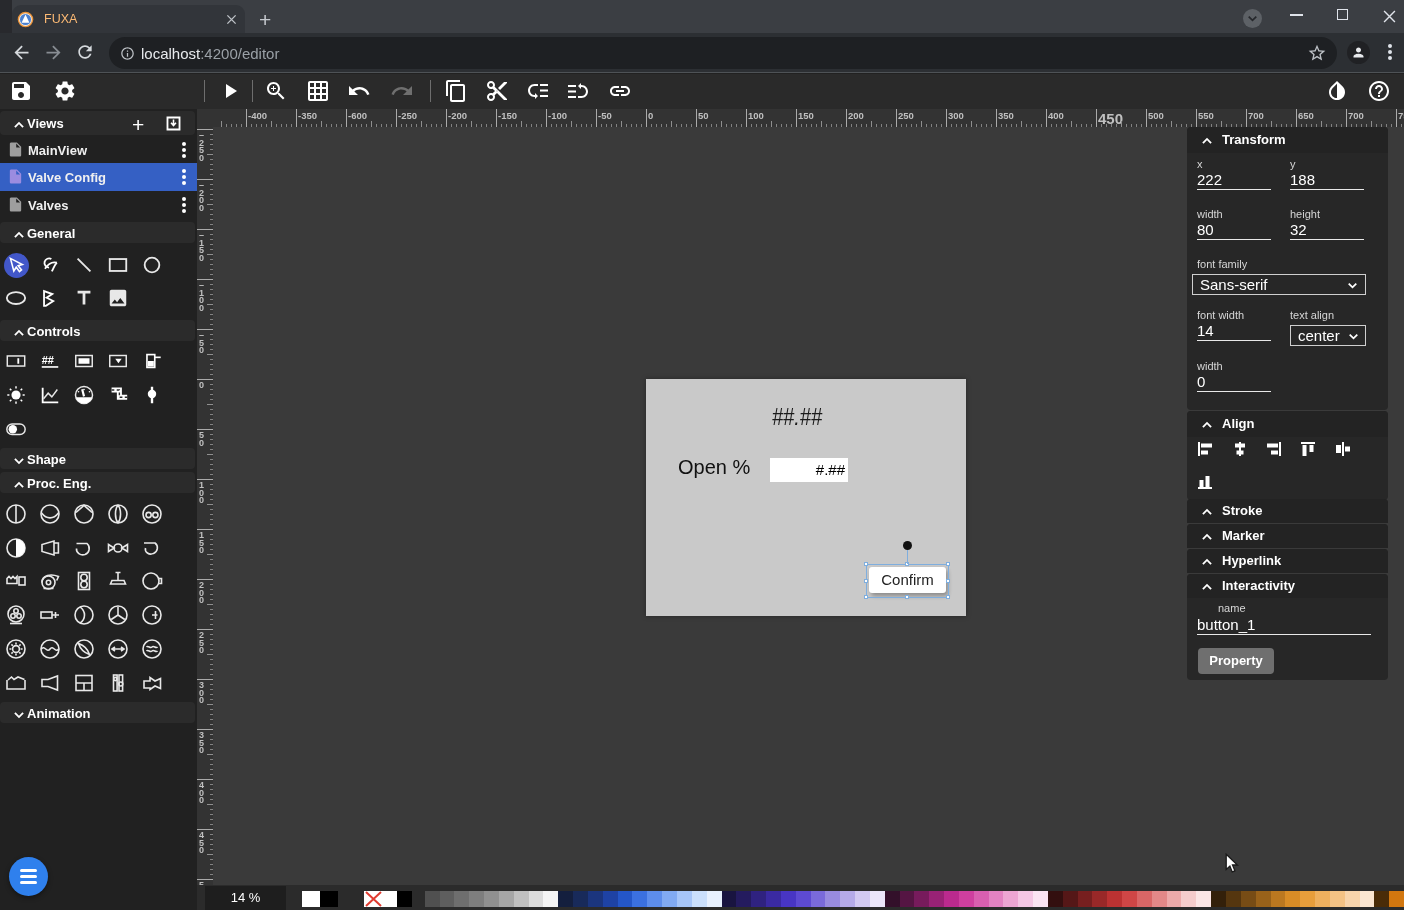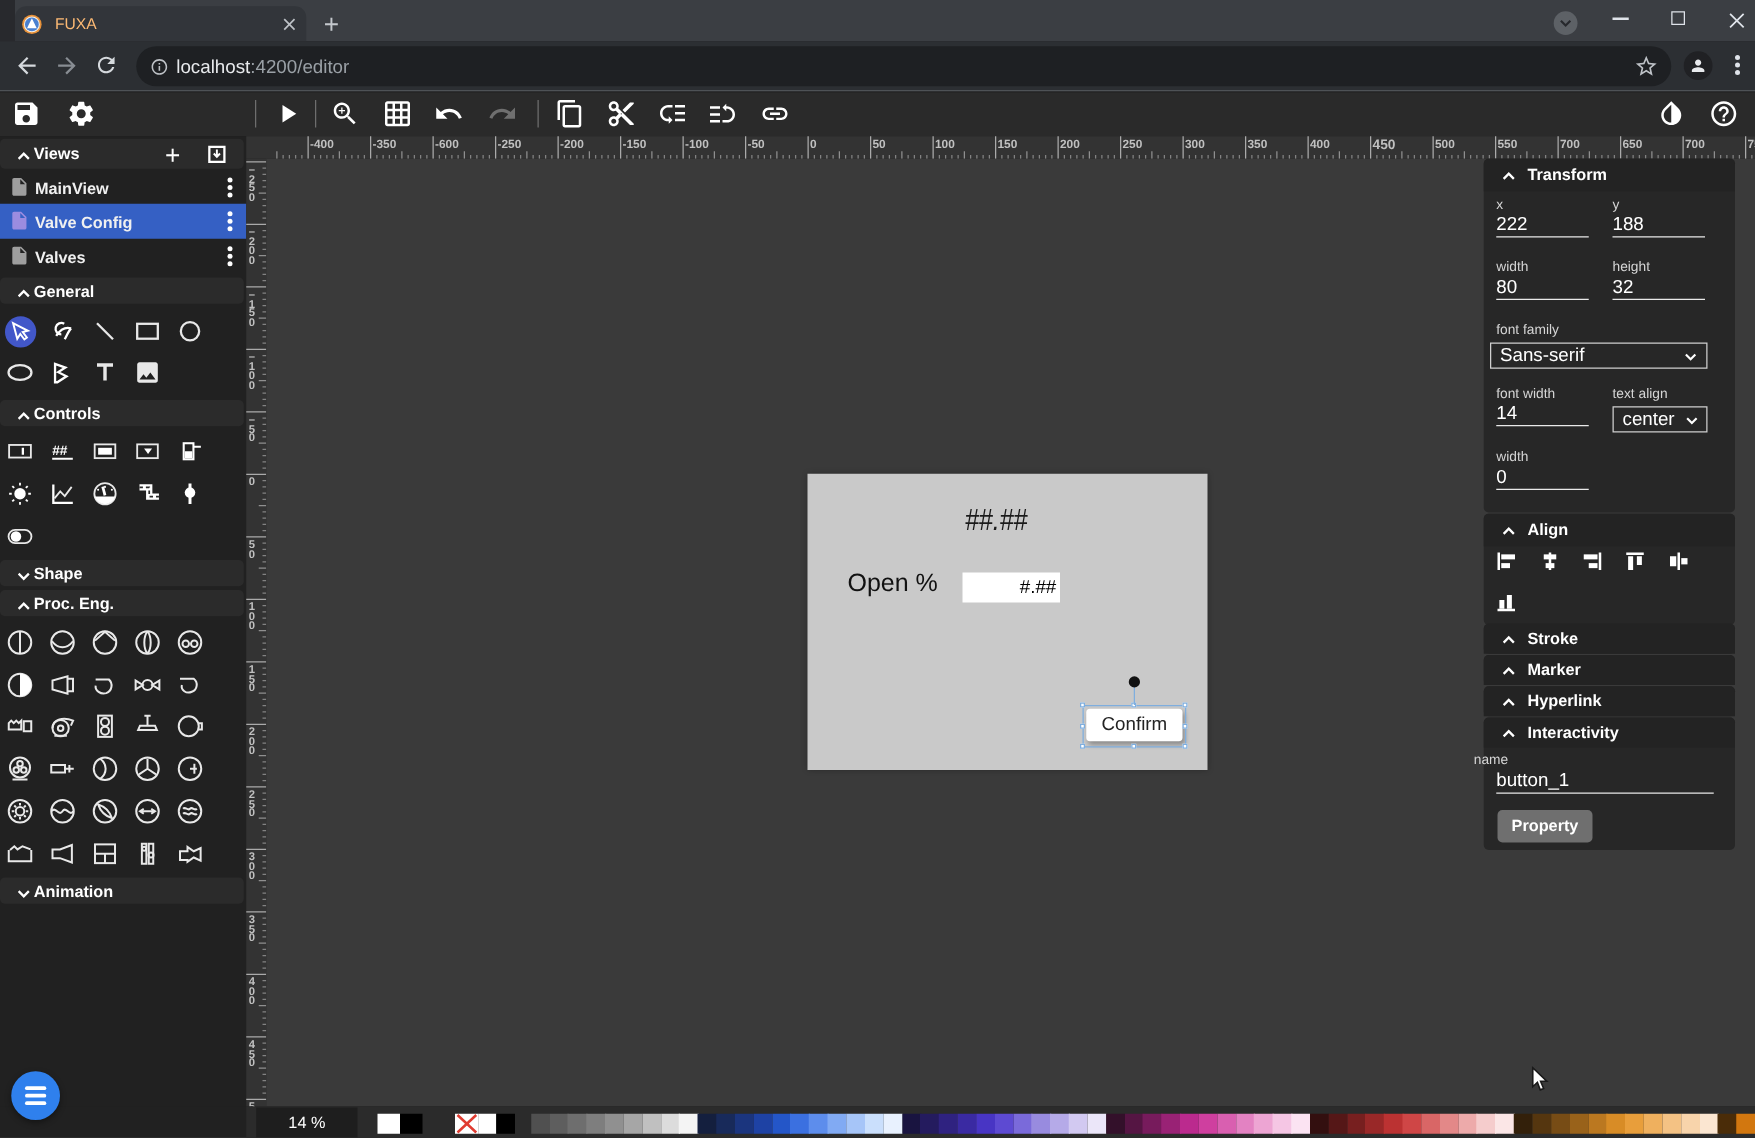--- a/index.html
+++ b/index.html
@@ -743,21 +743,21 @@
 <div class="abs" style="left:1051px;top:124px;width:1px;height:3px;background:#828282"></div>
 <div class="abs" style="left:1056px;top:124px;width:1px;height:3px;background:#828282"></div>
 <div class="abs" style="left:1061px;top:124px;width:1px;height:3px;background:#828282"></div>
 <div class="abs" style="left:1066px;top:124px;width:1px;height:3px;background:#828282"></div>
 <div class="abs" style="left:1071px;top:121px;width:1px;height:6px;background:#8f8f8f"></div>
 <div class="abs" style="left:1076px;top:124px;width:1px;height:3px;background:#828282"></div>
 <div class="abs" style="left:1081px;top:124px;width:1px;height:3px;background:#828282"></div>
 <div class="abs" style="left:1086px;top:124px;width:1px;height:3px;background:#828282"></div>
 <div class="abs" style="left:1091px;top:124px;width:1px;height:3px;background:#828282"></div>
 <div class="abs" style="left:1096px;top:109px;width:1px;height:18px;background:#aaa"></div>
-<div class="abs" style="left:1098px;top:110px;font-size:11px;font-weight:600;color:#c0c0c0">450</div>
+<div class="abs" style="left:1098px;top:110px;font-size:15px;font-weight:600;color:#c0c0c0">450</div>
 <div class="abs" style="left:1101px;top:124px;width:1px;height:3px;background:#828282"></div>
 <div class="abs" style="left:1106px;top:124px;width:1px;height:3px;background:#828282"></div>
 <div class="abs" style="left:1111px;top:124px;width:1px;height:3px;background:#828282"></div>
 <div class="abs" style="left:1116px;top:124px;width:1px;height:3px;background:#828282"></div>
 <div class="abs" style="left:1121px;top:121px;width:1px;height:6px;background:#8f8f8f"></div>
 <div class="abs" style="left:1126px;top:124px;width:1px;height:3px;background:#828282"></div>
 <div class="abs" style="left:1131px;top:124px;width:1px;height:3px;background:#828282"></div>
 <div class="abs" style="left:1136px;top:124px;width:1px;height:3px;background:#828282"></div>
 <div class="abs" style="left:1141px;top:124px;width:1px;height:3px;background:#828282"></div>
 <div class="abs" style="left:1146px;top:109px;width:1px;height:18px;background:#aaa"></div>
@@ -1181,21 +1181,21 @@
   </div>
 <div class="abs" style="left:1222px;top:553px;color:#fff;font-size:13px;font-weight:600">Hyperlink</div>
 <div class="abs" style="left:1187px;top:574px;width:201px;height:106px;background:#272727;border-radius:4px"></div>
 <div class="abs" style="left:1187px;top:574px;width:201px;height:24px;background:#232323;border-radius:4px 4px 0 0"></div>
 <div class="abs" style="left:1200px;top:580px">
     <svg width="14" height="14" viewBox="0 0 24 24">
       <path d="M5 15.5L12 8.5l7 7" fill="none" stroke="#fff" stroke-width="3.2"></path>
     </svg>
   </div>
 <div class="abs" style="left:1222px;top:578px;color:#fff;font-size:13px;font-weight:600">Interactivity</div>
-<div class="lbl" style="left:1179px;top:602px">name</div>
+<div class="lbl" style="left:1218px;top:602px">name</div>
 <div class="val" style="left:1197px;top:616px">button_1</div>
 <div class="uline" style="left:1197px;top:634px;width:174px"></div>
 <div class="abs" style="left:1198px;top:648px;width:76px;height:26px;background:#6f6f6f;border-radius:4px;color:#fff;font-size:13px;font-weight:600;text-align:center;line-height:26px">Property</div>
 <div class="abs" style="left:197px;top:885px;width:1207px;height:25px;background:#2b2b2b"></div>
 <div class="abs" style="left:205px;top:886px;width:81px;height:24px;background:#1e1e1e;color:#fff;font-size:13px;text-align:center;line-height:24px">14 %</div>
 <div class="abs" style="left:301.5px;top:891px;width:18px;height:16px;background:#fff"></div>
 <div class="abs" style="left:319.5px;top:891px;width:18px;height:16px;background:#000"></div>
 <div class="abs" style="left:364px;top:891px;width:19px;height:16px;background:#fff">
     <svg width="19" height="16" viewBox="0 0 19 16">
       <path d="M2 1l15 14M17 1L2 15" stroke="#e03c31" stroke-width="2" fill="none"></path>

